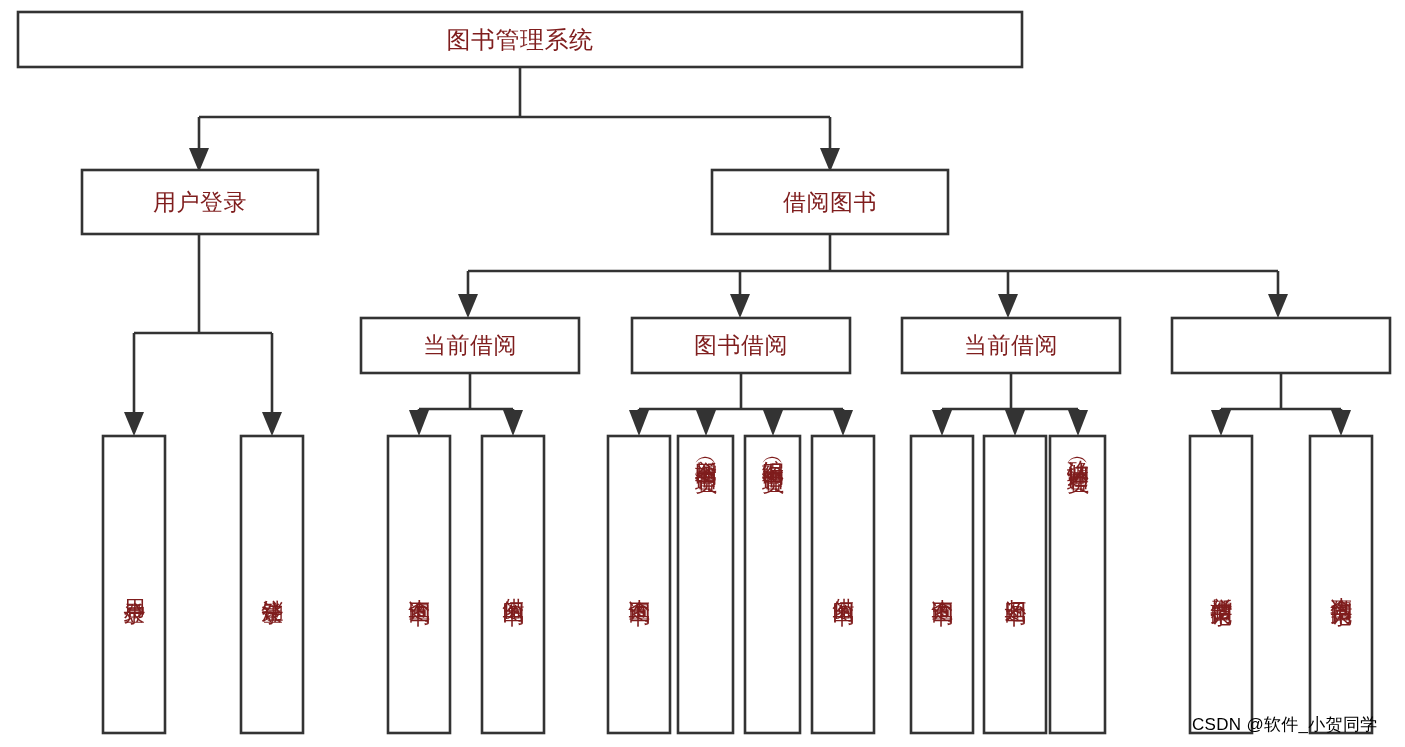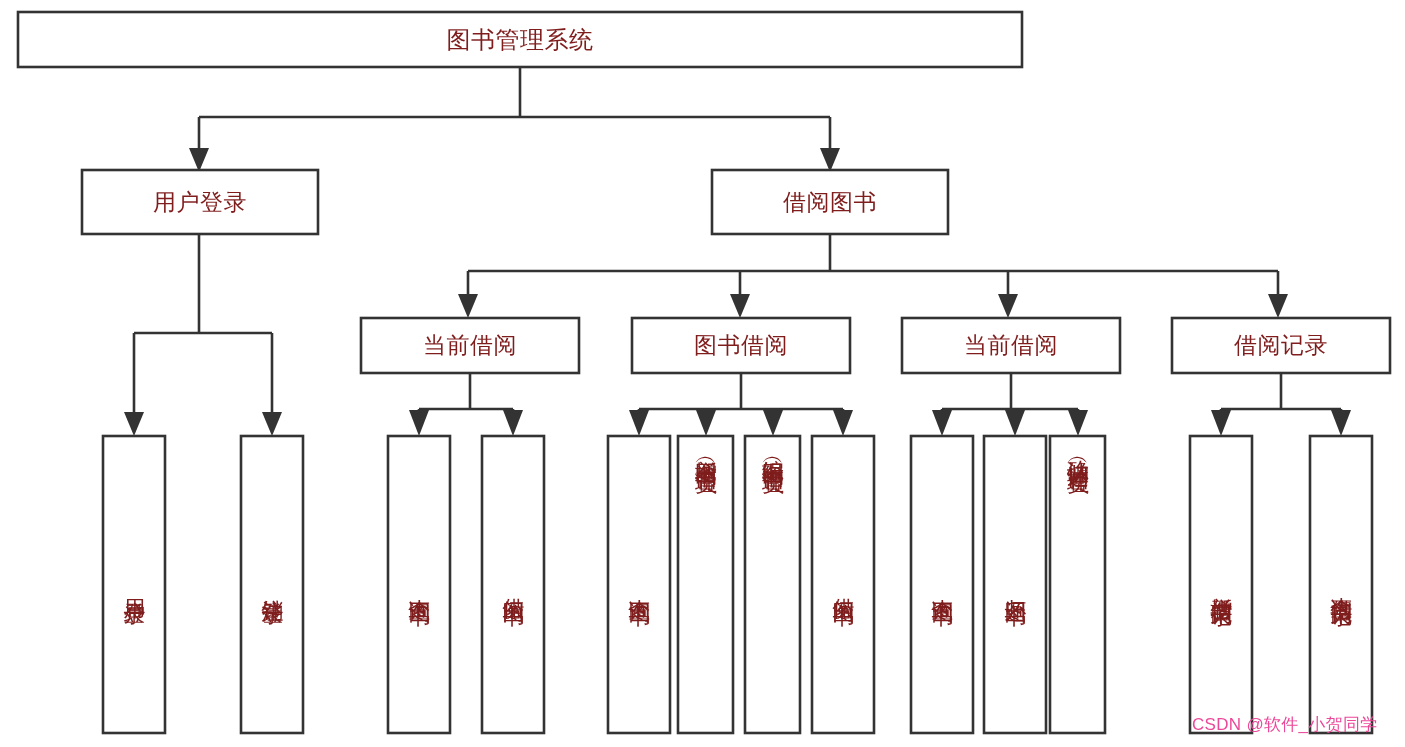--- a/index.html
+++ b/index.html
@@ -62,21 +62,21 @@
     font-size: 22px;
     line-height: 1.22;
     letter-spacing: 2px;
     white-space: nowrap;
   }
   .watermark {
     position: absolute;
     left: 1192px;
     top: 713px;
     font-size: 17px;
-    color: #ec4899;
+    color: #000000;
     font-family: "Liberation Sans", "DejaVu Sans", sans-serif;
     white-space: nowrap;
     letter-spacing: 0.3px;
   }
 </style>
 </head>
 <body>
 
 <div id="diagram-root">
 
@@ -181,21 +181,20 @@
   </svg>
 
   <div class="node-label horiz root" style="left:18px; top:12px; width:1004px; height:55px;">图书管理系统</div>
 
   <div class="node-label horiz" style="left:82px; top:170px; width:236px; height:64px;">用户登录</div>
   <div class="node-label horiz" style="left:712px; top:170px; width:236px; height:64px;">借阅图书</div>
 
   <div class="node-label horiz" style="left:361px; top:318px; width:218px; height:55px;">当前借阅</div>
   <div class="node-label horiz" style="left:632px; top:318px; width:218px; height:55px;text-align:right;">图书借阅</div>
   <div class="node-label horiz" style="left:902px; top:318px; width:218px; height:55px;">当前借阅</div>
-  <div class="node-label horiz" style="left:1172px; top:318px; width:218px; height:55px;">借阅记录</div>
 
   <div class="node-label vert" style="left:103px; top:436px; width:62px; height:297px;">用户登录</div>
   <div class="node-label vert" style="left:241px; top:436px; width:62px; height:297px;">注销登录</div>
   <div class="node-label vert" style="left:388px; top:436px; width:62px; height:297px;">查询图书</div>
   <div class="node-label vert" style="left:482px; top:436px; width:62px; height:297px;">借阅图书</div>
   <div class="node-label vert" style="left:608px; top:436px; width:62px; height:297px;">查询图书</div>
   <div class="node-label vert" style="left:678px; top:436px; width:55px; height:297px; justify-content:flex-start; padding-top:6px;">新增图书（管理员）</div>
   <div class="node-label vert" style="left:745px; top:436px; width:55px; height:297px; justify-content:flex-start; padding-top:6px;">编辑图书（管理员）</div>
   <div class="node-label vert" style="left:812px; top:436px; width:62px; height:297px;">借阅图书</div>
   <div class="node-label vert" style="left:911px; top:436px; width:62px; height:297px;">查询图书</div>

